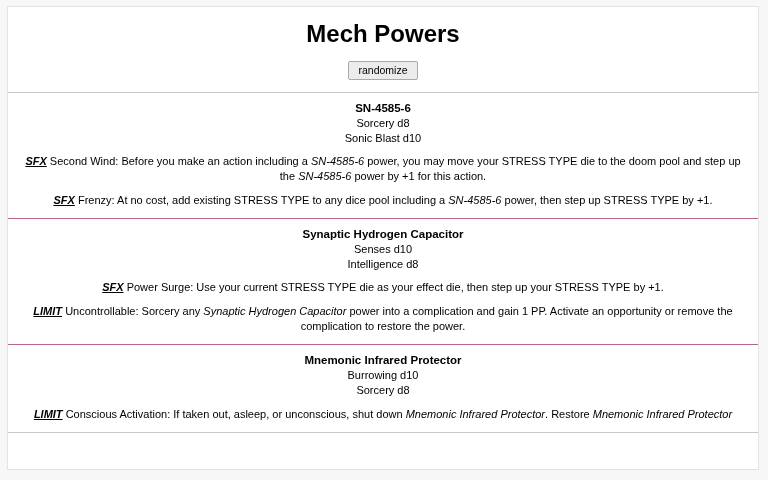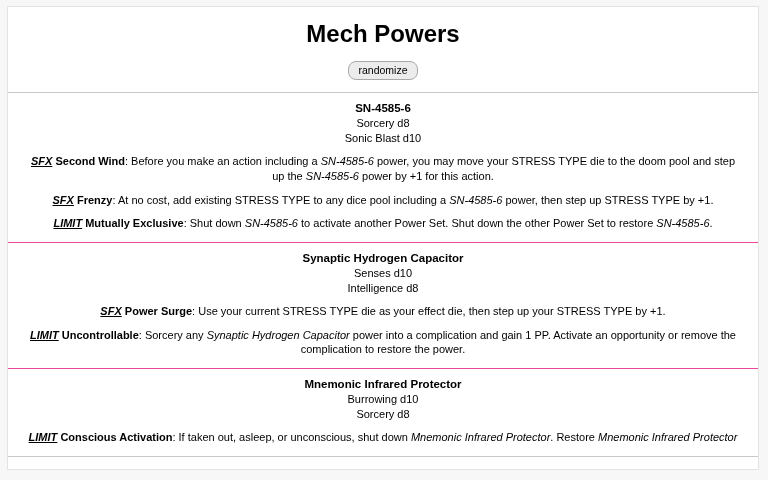--- a/index.html
+++ b/index.html
@@ -41,21 +41,21 @@
   }
   .btn-wrap {
     margin-top: 13px;
   }
   .randomize-btn {
     font-family: "Liberation Sans", sans-serif;
     font-size: 10.5px;
     color: #000;
     background: #ececec;
     border: 1px solid #a9a9a9;
-    border-radius: 8px;
+    border-radius: 2px;
     padding: 3px 9px 3px 9px;
     line-height: 1.1;
     cursor: pointer;
   }
   .powerset {
     padding: 8px 10px 11px 10px;
     border-bottom: 1px solid #ec4899;
     text-align: center;
   }
   .powerset:last-child {
@@ -75,21 +75,21 @@
     font-size: 11px;
     line-height: 1.33;
     padding: 0 6px;
   }
   .kw {
     font-weight: bold;
     font-style: italic;
     text-decoration: underline;
   }
   .ename {
-    font-weight: bold;
+    font-weight: normal;
   }
   .it {
     font-style: italic;
   }
 </style>
 </head>
 <body>
 
 <div id="app">
 
@@ -100,21 +100,20 @@
     </div>
   </div>
 
   <div id="powersets">
       <div class="powerset">
         <div class="ps-name">SN-4585-6</div>
         <div class="ps-trait">Sorcery d8</div>
         <div class="ps-trait">Sonic Blast d10</div>
         <div class="ps-entry"><span class="kw">SFX</span> <span class="ename">Second Wind</span><span>: Before you make an action including a </span><span class="it">SN-4585-6</span><span> power, you may move your STRESS TYPE die to the doom pool and step up the </span><span class="it">SN-4585-6</span><span> power by +1 for this action.</span></div>
         <div class="ps-entry"><span class="kw">SFX</span> <span class="ename">Frenzy</span><span>: At no cost, add existing STRESS TYPE to any dice pool including a </span><span class="it">SN-4585-6</span><span> power, then step up STRESS TYPE by +1.</span></div>
-        <div class="ps-entry"><span class="kw">LIMIT</span> <span class="ename">Mutually Exclusive</span><span>: Shut down </span><span class="it">SN-4585-6</span><span> to activate another Power Set. Shut down the other Power Set to restore </span><span class="it">SN-4585-6</span><span>.</span></div>
       </div>
       <div class="powerset">
         <div class="ps-name">Synaptic Hydrogen Capacitor</div>
         <div class="ps-trait">Senses d10</div>
         <div class="ps-trait">Intelligence d8</div>
         <div class="ps-entry"><span class="kw">SFX</span> <span class="ename">Power Surge</span><span>: Use your current STRESS TYPE die as your effect die, then step up your STRESS TYPE by +1.</span></div>
         <div class="ps-entry"><span class="kw">LIMIT</span> <span class="ename">Uncontrollable</span><span>: Sorcery any </span><span class="it">Synaptic Hydrogen Capacitor</span><span> power into a complication and gain 1 PP. Activate an opportunity or remove the complication to restore the power.</span></div>
       </div>
       <div class="powerset">
         <div class="ps-name">Mnemonic Infrared Protector</div>

